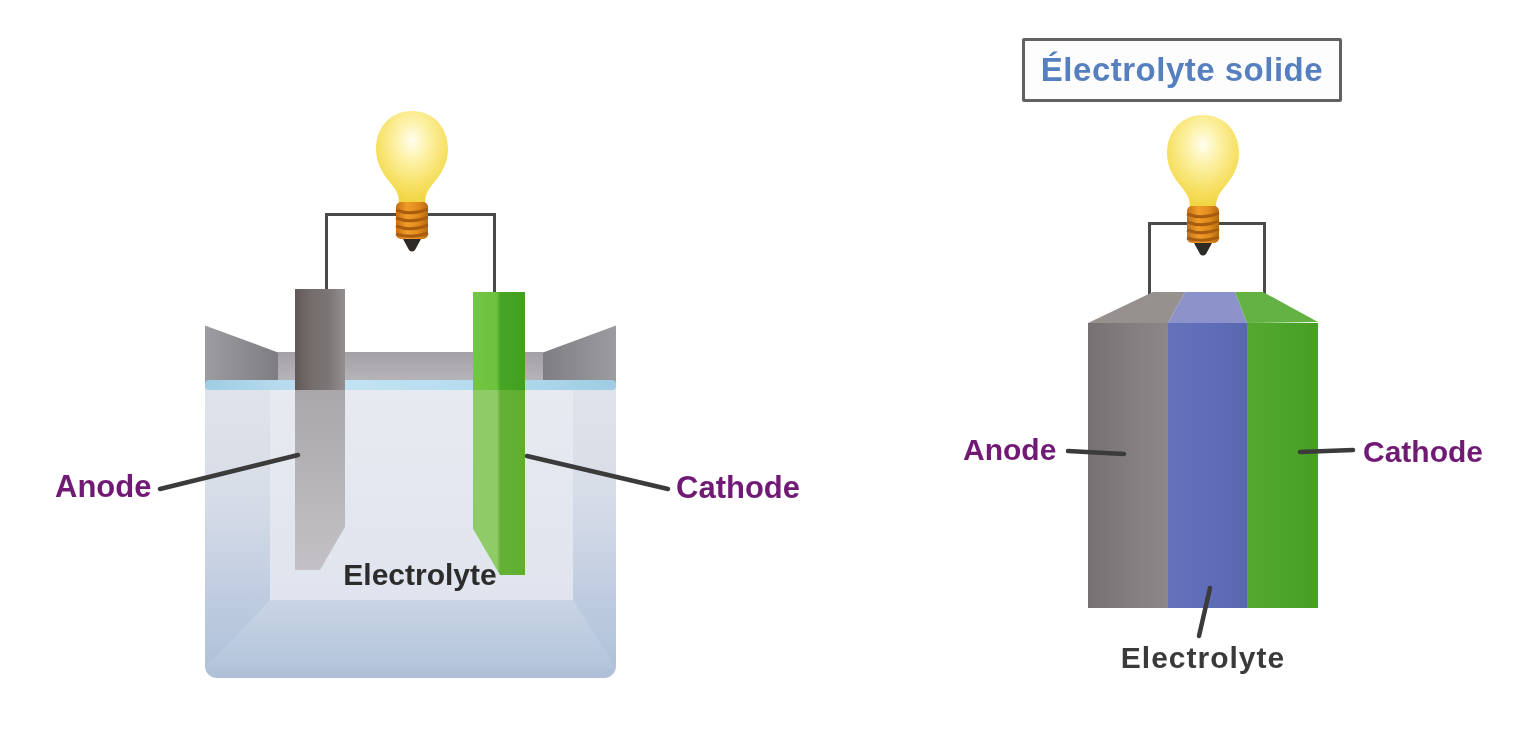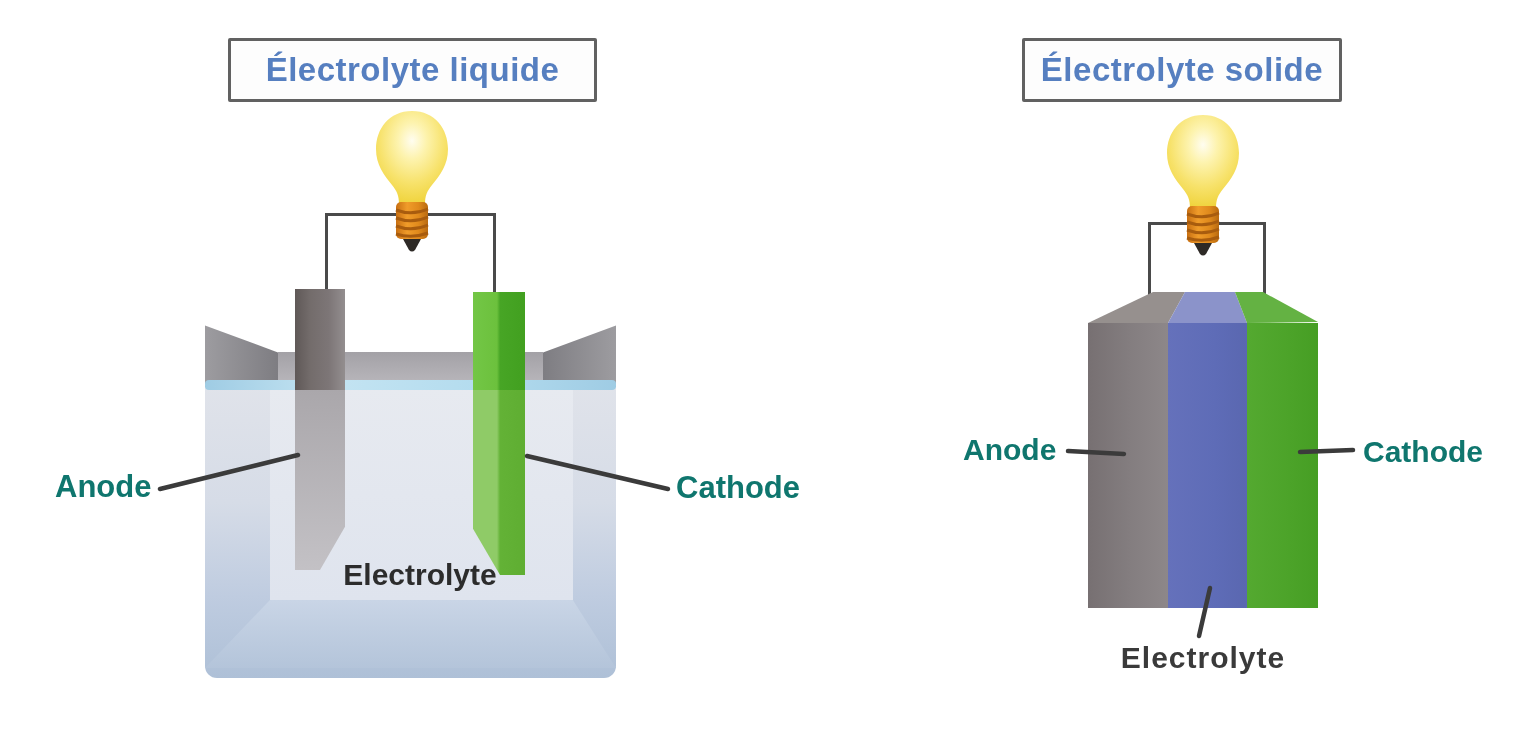--- a/index.html
+++ b/index.html
@@ -84,21 +84,21 @@
   }
 
   
   .stripe{top:323px;height:285px;}
   #stripe-anode{left:1088px;width:80px;background:linear-gradient(90deg,#777072 0%,#847e80 55%,#8d8789 100%);}
   #stripe-elec{left:1168px;width:79px;background:linear-gradient(90deg,#6571bb 0%,#5e6cb7 60%,#5a67b0 100%);}
   #stripe-cathode{left:1247px;width:71px;background:linear-gradient(90deg,#54a930 0%,#4ca329 60%,#469e24 100%);}
   #block-top{left:1088px;top:288px;width:230px;height:35px;}
 
   
-  .lbl{font-weight:bold;color:#0f766e;font-size:31px;white-space:nowrap;}
+  .lbl{font-weight:bold;color:#701a75;font-size:31px;white-space:nowrap;}
   #lbl-anode-left{left:55px;top:469px;}
   #lbl-cathode-left{left:676px;top:470px;}
   #lbl-electrolyte{left:330px;top:558px;width:180px;text-align:center;font-size:30px;color:#2c2c2c;}
   #lbl-anode-right{left:963px;top:433px;font-size:30px;}
   #lbl-cathode-right{left:1363px;top:435px;font-size:30px;}
   #lbl-elec-solide{
     left:1100px;top:638px;width:206px;text-align:center;
     font-size:30px;line-height:39px;color:#3a3a3a;letter-spacing:1px;
   }
 
@@ -128,23 +128,20 @@
         <rect x="29" y="94" width="32" height="37" rx="5" fill="url(#g-base)"></rect>
         <path d="M29 102 Q45 108 61 101" stroke="#a85c0e" stroke-width="3" fill="none"></path>
         <path d="M29 110 Q45 116 61 109" stroke="#a85c0e" stroke-width="3" fill="none"></path>
         <path d="M29 118 Q45 124 61 117" stroke="#a85c0e" stroke-width="3" fill="none"></path>
         <path d="M29 126 Q45 131 61 125" stroke="#a85c0e" stroke-width="3" fill="none"></path>
         <path d="M36 131 L54 131 L48 142 Q45 145 42 142 Z" fill="#2e2a26"></path>
       </g>
     </defs>
   </svg>
 
-  <div class="abs title-box" id="title-left">
-    <span>Électrolyte liquide</span>
-  </div>
   <div class="abs title-box" id="title-right">
     <span>Électrolyte solide</span>
   </div>
 
   <div class="abs circuit" id="circuit-left"></div>
 
   <div class="abs" id="beaker-body"></div>
   <div class="abs" id="beaker-inner"></div>
   <div class="abs" id="beaker-floor"></div>
   <div class="abs" id="back-band"></div>

